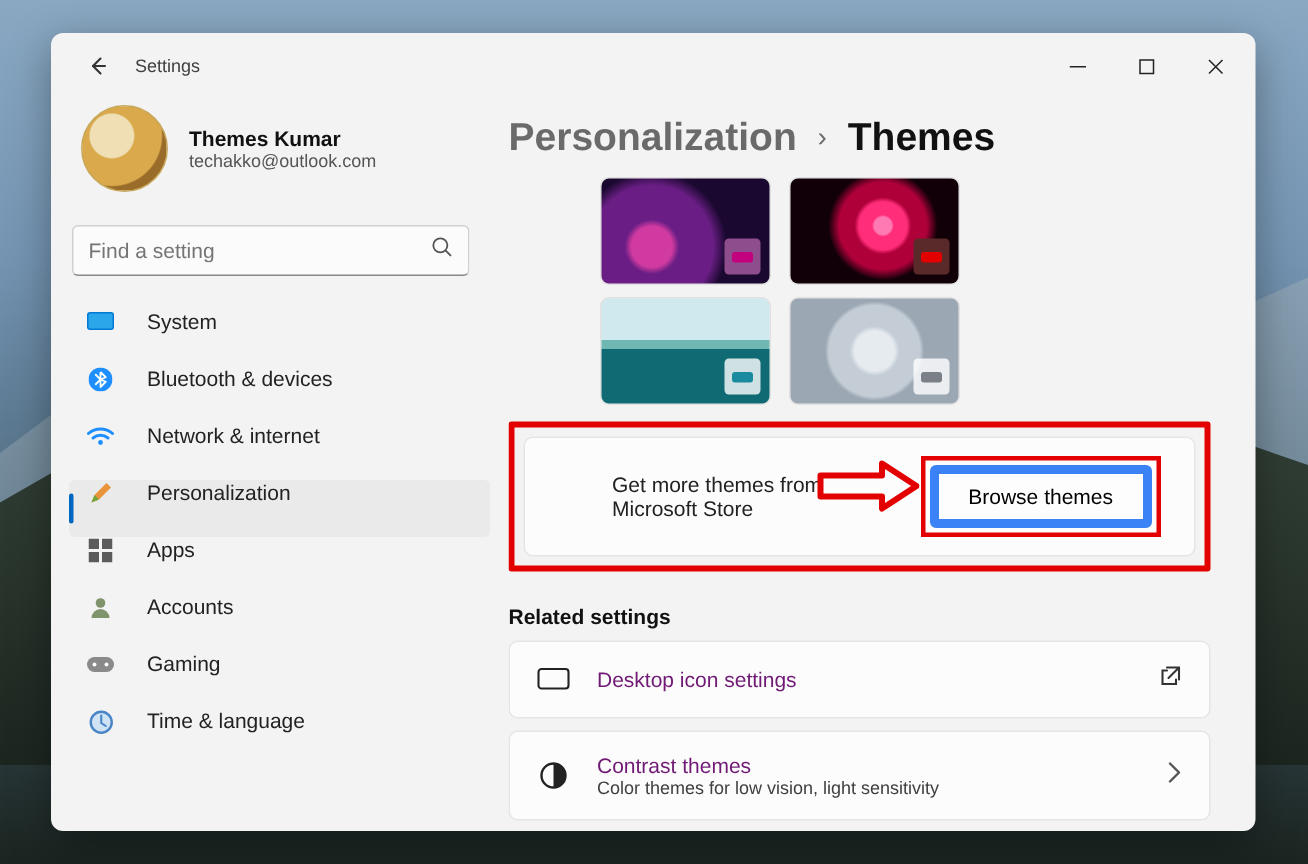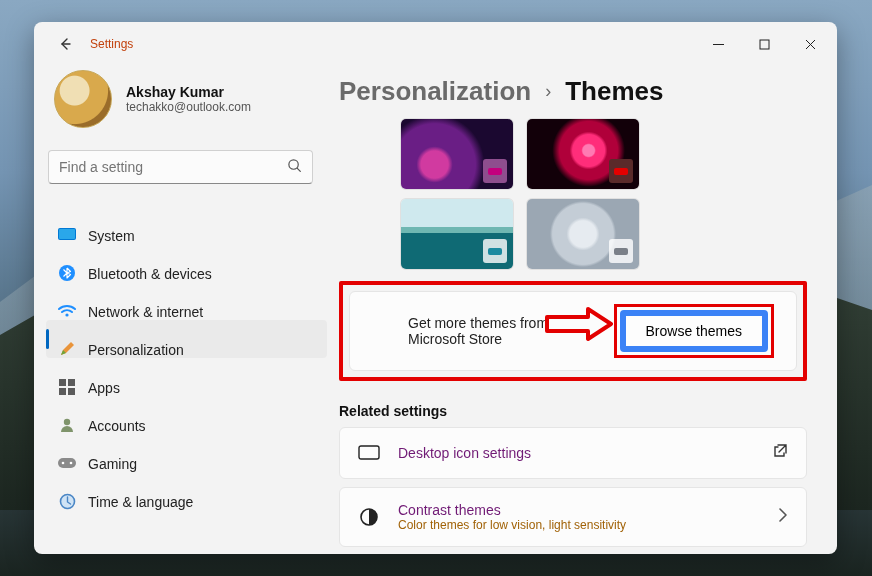--- a/index.html
+++ b/index.html
@@ -14,34 +14,34 @@
   .desktop-bg .mtn-front{position:absolute;left:0;right:0;top:260px;height:250px;
     background:linear-gradient(180deg,#344238 0%,#1c2620 100%);
     clip-path:polygon(0 30%,10% 10%,20% 25%,30% 5%,40% 20%,50% 0,60% 18%,70% 2%,80% 22%,90% 8%,100% 20%,100% 100%,0 100%)}
   .window {
     position:absolute; left:34px; top:22px; width:803px; height:532px;
     background:#f3f3f3; border-radius:8px; box-shadow:0 8px 28px rgba(0,0,0,.35);
     display:flex; flex-direction:column; overflow:hidden;
   }
   .titlebar{height:44px;display:flex;align-items:center;padding:0 4px 0 14px;}
   .tb-back{width:34px;height:34px;display:flex;align-items:center;justify-content:center;border-radius:4px;cursor:pointer}
-  .tb-title{font-size:12px;color:#c2410c;margin-left:8px}
+  .tb-title{font-size:12px;color:#404040;margin-left:8px}
   .tb-spacer{flex:1}
   .tb-btn{width:46px;height:34px;display:flex;align-items:center;justify-content:center;cursor:pointer;color:#222}
   .body{flex:1;display:flex;overflow:hidden}
   .sidebar{width:305px;padding:0 12px 0 12px;display:flex;flex-direction:column}
   .profile{display:flex;align-items:center;gap:14px;padding:4px 8px 18px 8px}
   .avatar{width:58px;height:58px;border-radius:50%;background:radial-gradient(circle at 35% 35%,#f0dfb4 0 28%,#d9a94c 30% 64%,#9a6c2a 66% 100%);border:1px solid #c7a85a}
   .av-line{font-size:12px;color:#555}
   .av-name{font-size:14px;font-weight:600;color:#111}
   .search{display:flex;align-items:center;border:1px solid #d0d0d0;border-bottom:1px solid #888;background:#fbfbfb;border-radius:4px;height:34px;padding:16px 10px;margin:4px 14px 22px 2px}
   .search input{flex:1;border:none;background:transparent;outline:none;font-size:14px;color:#333}
   .search .sicon{color:#555}
   .nav{position:relative;flex:1;overflow:hidden}
-  .nav-item{display:flex;align-items:flex-end;gap:12px;height:38px;padding:0 12px;border-radius:4px;cursor:pointer;font-size:14px;color:#222;position:relative}
+  .nav-item{display:flex;align-items:flex-start;gap:22px;height:38px;padding:0 12px;border-radius:4px;cursor:pointer;font-size:14px;color:#222;position:relative}
   .nav-item.selected{background:#eaeaea}
   .nav-item.selected::before{content:"";position:absolute;left:0;top:9px;bottom:9px;width:3px;background:#0067c0;border-radius:3px}
   .nicon{width:18px;height:18px;display:flex;align-items:center;justify-content:center}
   .main{flex:1;overflow:hidden;display:flex;flex-direction:column;padding:0 30px 0 0}
   .breadcrumb{display:flex;align-items:center;gap:14px;padding:10px 0 12px 0}
   .bc-parent{font-size:26px;font-weight:600;color:#6a6a6a;cursor:pointer}
   .bc-sep{font-size:18px;color:#6a6a6a}
   .bc-current{font-size:26px;font-weight:600;color:#111}
   .themes-row{display:flex;gap:14px;margin-left:62px}
   .theme-card{width:112px;height:70px;border-radius:5px;position:relative;cursor:pointer;background:#ccc;overflow:hidden;box-shadow:0 0 0 1px rgba(0,0,0,.08)}
@@ -50,21 +50,21 @@
   .browse-block{margin-top:12px;border:4px solid #e30000;border-radius:2px;padding:6px;position:relative}
   .browse-row{border:1px solid #e5e5e5;border-radius:6px;background:#fcfcfc;display:flex;align-items:center;justify-content:space-between;padding:12px 22px 12px 58px}
   .browse-txt{font-size:14px;color:#222;max-width:180px}
   .browse-btn-wrap{border:3px solid #e30000;padding:3px}
   .browse-btn{border:6px solid #3b82f6;background:#fdfdfd;border-radius:4px;padding:7px 20px;font-size:14px;cursor:pointer}
   .arrow{position:absolute;left:200px;top:18px;pointer-events:none}
   .section-title{font-size:14px;font-weight:700;color:#111;margin:22px 0 8px 0}
   .setting-row{border:1px solid #e5e5e5;border-radius:6px;background:#fcfcfc;display:flex;align-items:center;padding:14px 18px;gap:18px;cursor:pointer;margin-bottom:8px}
   .setting-row .ricon{width:22px;height:22px;display:flex;align-items:center;justify-content:center;color:#222}
   .setting-row .rtitle{font-size:14px;color:#701a75}
-  .setting-row .rsub{font-size:12px;color:#a16207}
+  .setting-row .rsub{font-size:12px;color:#404040}
   .setting-row .flexg{flex:1}
   .open-ext{width:16px;height:16px}
 </style>
 </head>
 <body>
 
 <div class="desktop-bg">
   <div class="mtn-back"></div>
     <div class="mtn-front"></div>
 </div>
@@ -94,21 +94,21 @@
           <path d="M1 1l9 9M10 1l-9 9" stroke="#222" stroke-width="1"></path>
         </svg>
       </div>
   </div>
 
   <div class="body">
     <div class="sidebar">
       <div class="profile">
         <div class="avatar"></div>
         <div>
-          <div class="av-name">Akshay Kumar</div>
+          <div class="av-name">Themes Kumar</div>
           <div class="av-line">techakko@outlook.com</div>
         </div>
       </div>
 
       <div class="search">
         <input type="text" placeholder="Find a setting" style="">
         <span class="sicon">
           <svg width="15" height="15" viewBox="0 0 16 16">
               <circle cx="7" cy="7" r="5" stroke="#555" stroke-width="1.3" fill="none"></circle>
               <path d="M11 11l3.2 3.2" stroke="#555" stroke-width="1.3" stroke-linecap="round"></path>

